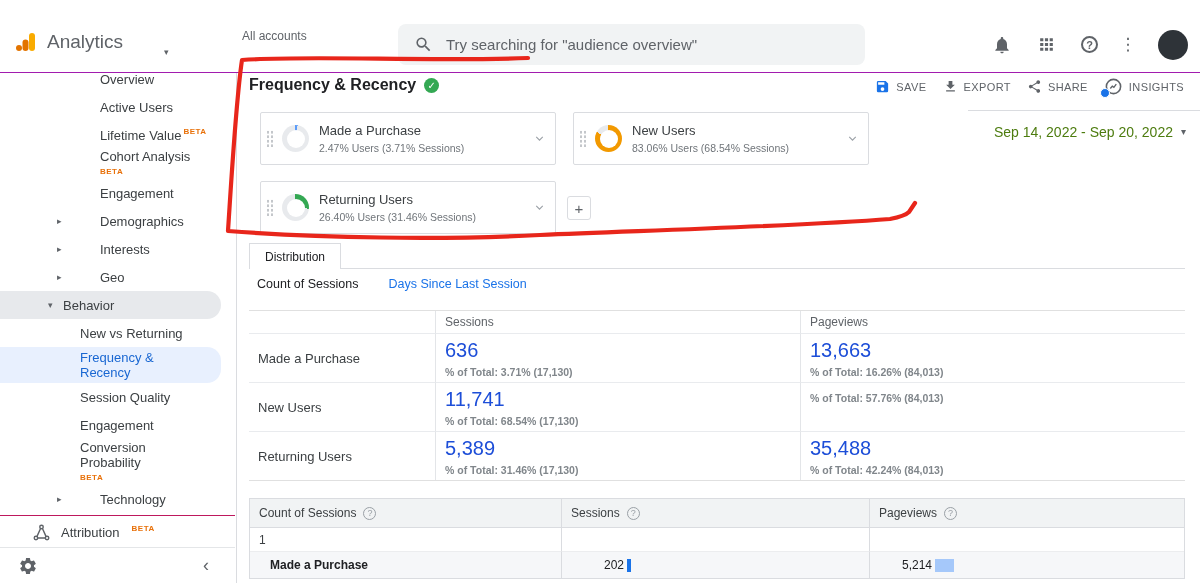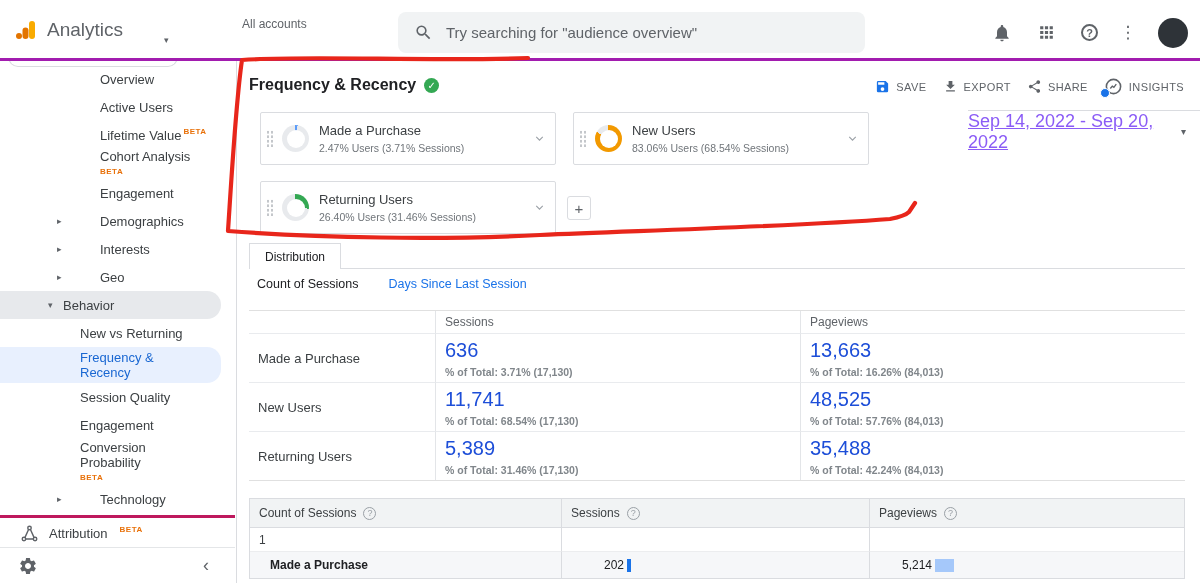--- a/index.html
+++ b/index.html
@@ -1,20 +1,20 @@
 <!DOCTYPE html>
 <html><head>
 <meta charset="utf-8">
 <style>
   * { box-sizing: border-box; margin: 0; padding: 0; }
   body { font-family: "Liberation Sans", sans-serif; background: #fff; }
   .app { position: relative; width: 1200px; height: 583px; background: #fff; overflow: hidden; }
 
   
-  .topbar { position: absolute; left: 0; top: 4px; right: 0; height: 57px; background: #fff; border-bottom: 3px solid #a21caf; z-index: 10; }
+  .topbar { position: absolute; left: 0; top: 16px; right: 0; height: 57px; background: #fff; border-bottom: 1px solid #a21caf; z-index: 10; }
   .brand { position: absolute; left: 14px; top: 14px; display: flex; align-items: center; gap: 9px; cursor: pointer; }
   .brand-text { font-size: 19px; color: #5f6368; }
   .brand-caret { position: absolute; left: 164px; top: 31px; font-size: 9px; color: #5f6368; cursor: pointer; }
   .all-accounts { position: absolute; left: 242px; top: 13px; font-size: 12px; color: #5f6368; cursor: pointer; }
   .search { position: absolute; left: 398px; top: 8px; width: 467px; height: 41px; background: #f1f3f4; border-radius: 8px; display: flex; align-items: center; padding: 0 16px; gap: 13px; }
   .search input { flex: 1; border: none; outline: none; background: transparent; font-size: 15px; color: #3c4043; font-family: inherit; }
   .search input::placeholder { color: #5f6368; }
   .top-icons { position: absolute; right: 12px; top: 0; height: 57px; display: flex; align-items: center; gap: 25px; }
   .icon-btn { display: flex; align-items: center; justify-content: center; cursor: pointer; }
   .help-circle { width: 17px; height: 17px; border: 2px solid #5f6368; border-radius: 50%; color: #5f6368; font-size: 11px; font-weight: 700; display: flex; align-items: center; justify-content: center; }
@@ -29,35 +29,35 @@
   .item .caret { position: absolute; left: 57px; top: 50%; transform: translateY(-50%); font-size: 9px; color: #5f6368; }
   .item.behavior { background: #e7e9ec; width: 221px; border-radius: 0 14px 14px 0; padding-left: 63px; }
   .item.behavior .caret { left: 48px; }
   .item.child { padding-left: 80px; }
   .item.sel { background: #e8f0fe; width: 221px; border-radius: 0 14px 14px 0; color: #1967d2; font-weight: 500; }
   .item.h30 { height: 30px; } .item.h36 { height: 36px; } .item.h46 { height: 46px; }
   .stack { display: flex; flex-direction: column; justify-content: center; line-height: 15px; }
   .wrap { width: 106px; line-height: 15px; display: inline-block; }
   .beta { color: #e8710a; font-size: 8px; font-weight: 700; letter-spacing: .5px; }
   sup.beta { margin-left: 2px; position: relative; top: -4px; }
-  .attr-row { position: absolute; left: 0; right: 1px; top: 458px; height: 34px; border-top: 3px solid #be185d; display: flex; align-items: center; padding-left: 20px; gap: 10px; font-size: 13px; cursor: pointer; }
+  .attr-row { position: absolute; left: 0; right: 1px; top: 458px; height: 34px; border-top: 1px solid #be185d; display: flex; align-items: center; padding-left: 32px; gap: 10px; font-size: 13px; cursor: pointer; }
   .side-bottom { position: absolute; left: 0; right: 1px; bottom: 0; height: 36px; border-top: 1px solid #e4e6e8; display: flex; align-items: center; justify-content: space-between; padding: 0 26px 0 18px; }
   .collapse { font-size: 18px; color: #5f6368; cursor: pointer; }
 
   
   .rtitle { position: absolute; left: 249px; top: 76px; display: flex; align-items: center; gap: 8px; z-index: 1; }
   .rtitle h1 { font-size: 16px; font-weight: 700; color: #202124; }
   .badge-check { width: 15px; height: 15px; background: #34a853; border-radius: 50%; color: #fff; font-size: 10px; display: flex; align-items: center; justify-content: center; }
   .toolbar { position: absolute; top: 77px; right: 16px; display: flex; align-items: center; gap: 16px; z-index: 1; }
   .tbtn { display: flex; align-items: center; gap: 6px; font-size: 11px; letter-spacing: .4px; font-weight: 500; color: #5f6368; cursor: pointer; }
   .ins-ic { position: relative; display: flex; }
   .ins-badge { position: absolute; left: -4px; bottom: -2px; width: 10px; height: 10px; background: #1a73e8; border: 1.5px solid #fff; border-radius: 50%; }
 
   .datebar { position: absolute; left: 968px; top: 110px; right: 0; height: 42px; border-top: 1px solid #dadce0; display: flex; align-items: center; justify-content: flex-end; padding-right: 14px; gap: 8px; cursor: pointer; z-index: 1; }
-  .date-text { font-size: 18px; color: #8b5cf6; font-weight: 500; text-decoration: underline; }
+  .date-text { font-size: 14px; color: #4d7c0f; font-weight: 500; }
   .datebar .dcaret { font-size: 10px; color: #5f6368; }
 
   
   .card { position: absolute; width: 296px; height: 53px; background: #fff; border: 1px solid #dadce0; border-radius: 2px; display: flex; align-items: center; cursor: pointer; z-index: 1; }
   .card1 { left: 260px; top: 112px; } .card2 { left: 573px; top: 112px; } .card3 { left: 260px; top: 181px; }
   .drag { width: 7px; height: 17px; margin-left: 5px; background-image: radial-gradient(#c4c7cb 1.1px, transparent 1.2px); background-size: 4px 4.5px; }
   .donut { width: 27px; height: 27px; border-radius: 50%; margin-left: 9px; position: relative; flex: none; background: #e8eaed; }
   .donut::after { content: ""; position: absolute; inset: 4.5px; background: #fff; border-radius: 50%; }
   .card-text { margin-left: 10px; }
   .card-name { font-size: 13px; color: #3c4043; }
@@ -349,21 +349,20 @@
       <div class="big">13,663</div>
       <div class="pct">% of Total: 16.26% (84,013)</div>
     </div>
 
     <div class="sum-label ht">New Users</div>
     <div class="sum-val vl ht">
       <div class="big">11,741</div>
       <div class="pct">% of Total: 68.54% (17,130)</div>
     </div>
     <div class="sum-val vl ht">
-      <div class="big">48,525</div>
       <div class="pct">% of Total: 57.76% (84,013)</div>
     </div>
 
     <div class="sum-label ht">Returning Users</div>
     <div class="sum-val vl ht">
       <div class="big">5,389</div>
       <div class="pct">% of Total: 31.46% (17,130)</div>
     </div>
     <div class="sum-val vl ht">
       <div class="big">35,488</div>

